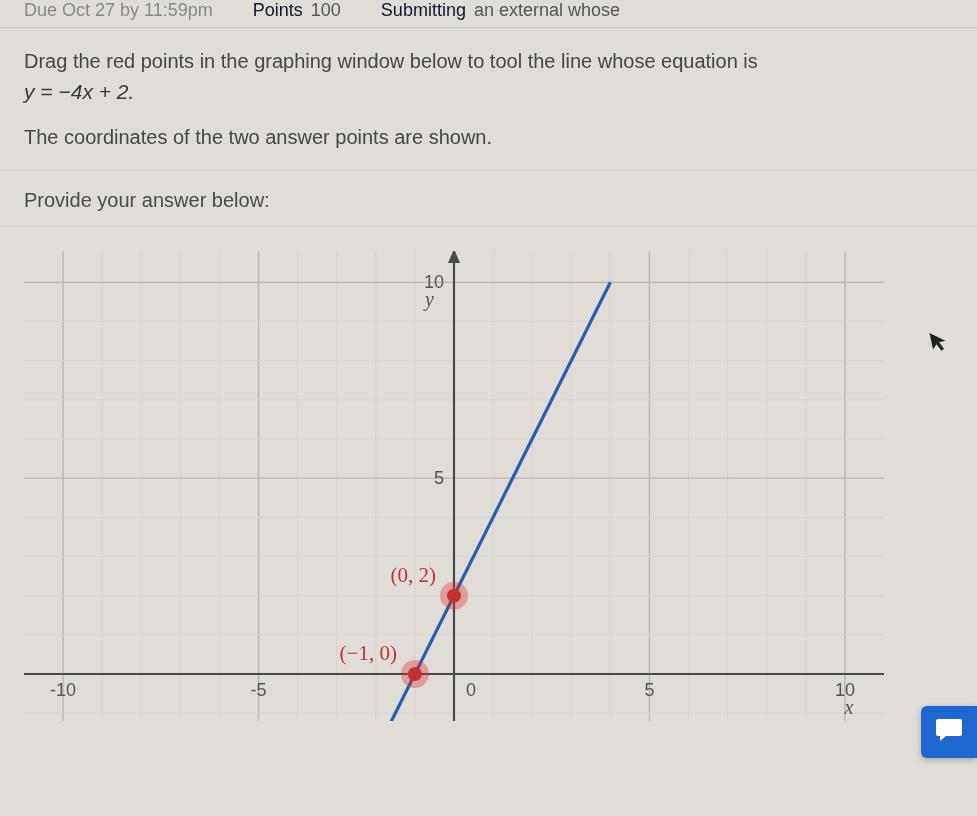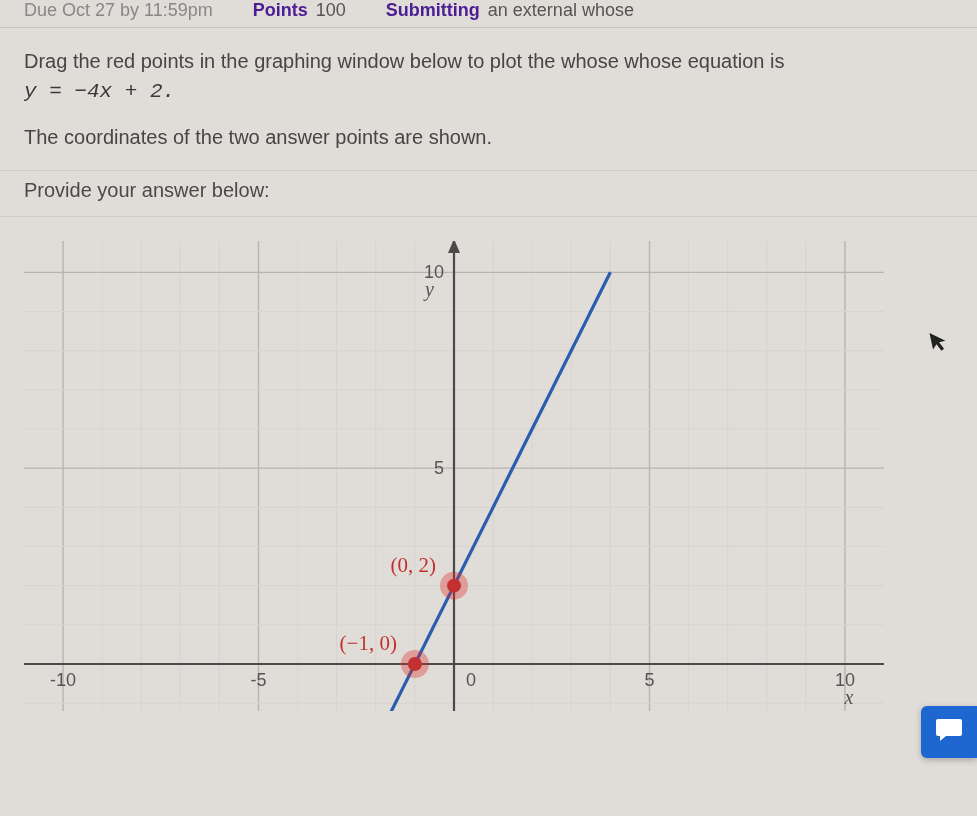--- a/index.html
+++ b/index.html
@@ -18,40 +18,40 @@
     display: flex;
     align-items: flex-start;
     gap: 40px;
     padding: 0 24px;
     height: 28px;
     border-bottom: 1px solid #c8c4c0;
     font-size: 18px;
     color: #555;
   }
   .header-row .faint { color: #888; }
-  .header-row .bold { font-weight: 700; color: #4c1d95; }
+  .header-row .bold { font-weight: 400; color: #0f172a; }
   .header-row .group { display: flex; gap: 8px; align-items: baseline; }
 
   .section {
     padding: 18px 24px;
     border-bottom: 1px solid #d0ccc8;
     font-size: 20px;
     line-height: 1.5;
     color: #464646;
   }
   .section.prompt { border-bottom: 1px solid #d0ccc8; }
   .equation {
-    font-family: Liberation Mono, monospace;
+    font-family: Liberation Sans, sans-serif;
     font-style: italic;
     color: #3a3a3a;
     font-size: 21px;
   }
 
   .answer-label {
-    padding: 8px 24px 14px 24px;
+    padding: 18px 24px 14px 24px;
     font-size: 20px;
     color: #4a4a4a;
     border-bottom: 1px solid #d0ccc8;
   }
 
   .graph-wrap {
     position: relative;
     padding: 24px 0 0 24px;
   }
   .graph {
@@ -110,21 +110,21 @@
       <span class="bold">Points</span>
       <span>100</span>
     </span>
     <span class="group">
       <span class="bold">Submitting</span>
       <span>an external whose</span>
     </span>
   </div>
 
   <div class="section prompt">
-    <div>Drag the red points in the graphing window below to plot the whose whose equation is</div>
+    <div>Drag the red points in the graphing window below to tool the line whose equation is</div>
     <div class="equation">y = −4x + 2.</div>
     <div style="height:14px"></div>
     <div>The coordinates of the two answer points are shown.</div>
   </div>
 
   <div class="answer-label">Provide your answer below:</div>
 
   <div class="graph-wrap">
     <div class="graph">
       <svg id="graph-svg" width="860" height="470" viewBox="0 0 860 470">

